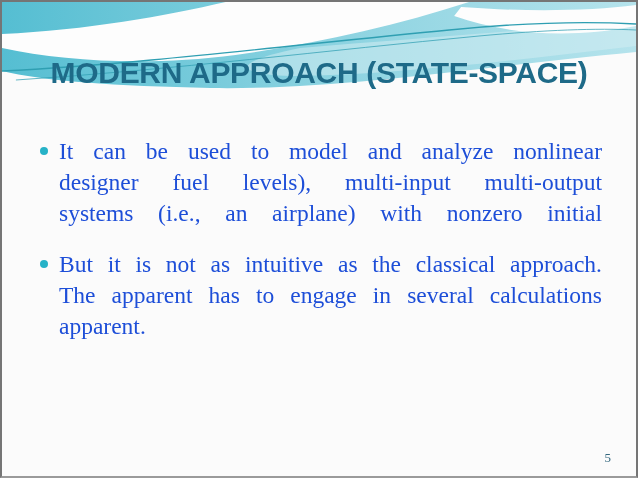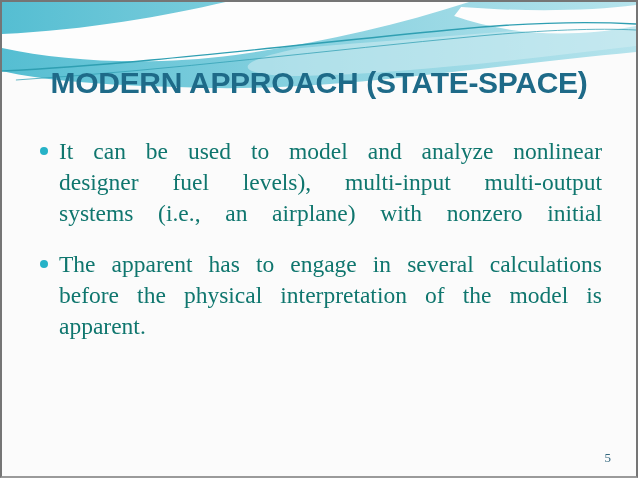--- a/index.html
+++ b/index.html
@@ -21,21 +21,21 @@
   .header-wave {
     position: absolute;
     top: 0;
     left: 0;
     width: 634px;
     height: 132px;
     display: block;
   }
   .slide-title {
     position: absolute;
-    top: 64px;
+    top: 54px;
     left: 0;
     width: 100%;
     margin: 0;
     text-align: center;
     font-family: "Liberation Sans", sans-serif;
     font-weight: 700;
     font-size: 30px;
     letter-spacing: -0.3px;
     color: #1E6A88;
     white-space: nowrap;
@@ -57,21 +57,21 @@
     flex: 0 0 auto;
     width: 8px;
     height: 8px;
     border-radius: 50%;
     margin: 11px 11px 0 0;
   }
   .bullet-text {
     flex: 1 1 auto;
     font-size: 23.5px;
     line-height: 31px;
-    color: #0f766e;
+    color: #1d4ed8;
   }
   .bullet-line {
     text-align: justify;
     text-align-last: justify;
   }
   .bullet-line.last {
     text-align-last: left;
   }
   .page-number {
     position: absolute;
@@ -115,22 +115,22 @@
         <span class="bullet-marker" style="background: rgb(38, 178, 199);"></span>
         <div class="bullet-text">
           <div class="bullet-line">It can be used to model and analyze nonlinear</div>
           <div class="bullet-line">designer fuel levels), multi-input multi-output</div>
           <div class="bullet-line">systems (i.e., an airplane) with nonzero initial</div>
         </div>
       </div>
       <div class="bullet-item">
         <span class="bullet-marker" style="background: rgb(38, 178, 199);"></span>
         <div class="bullet-text">
+          <div class="bullet-line">But it is not as intuitive as the classical approach.</div>
           <div class="bullet-line">The apparent has to engage in several calculations</div>
-          <div class="bullet-line">before the physical interpretation of the model is</div>
           <div class="bullet-line last">apparent.</div>
         </div>
       </div>
     </div>
 
   <div class="page-number">5</div>
 
 </div>
 
 </body></html>

